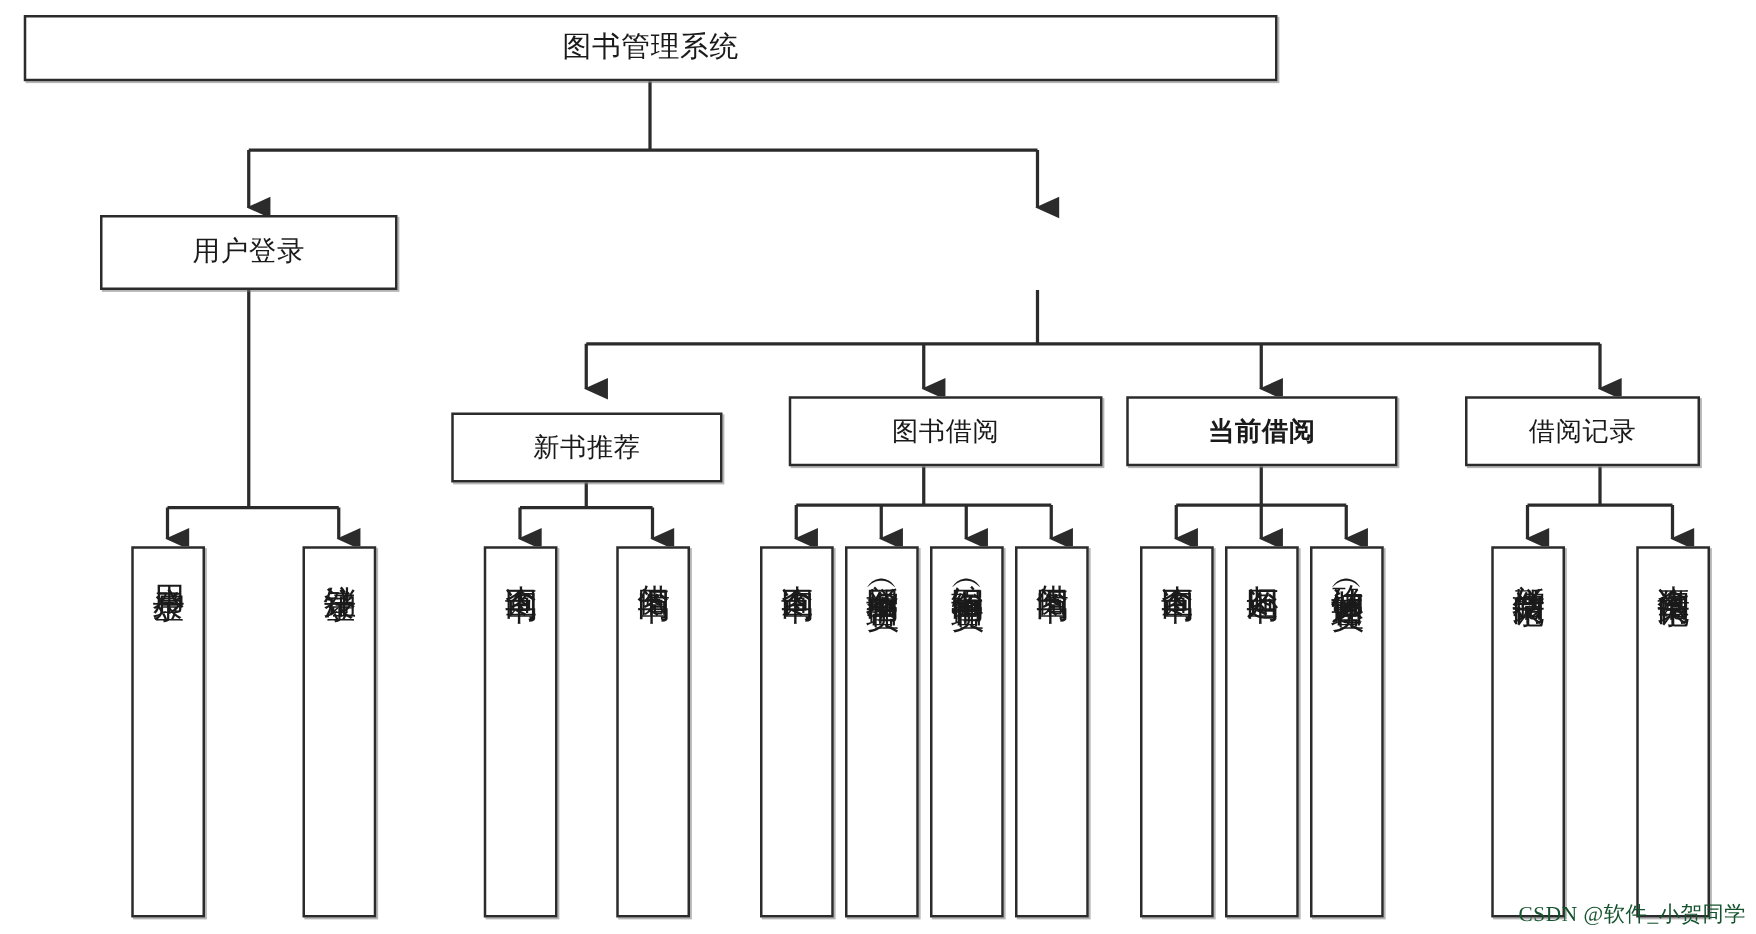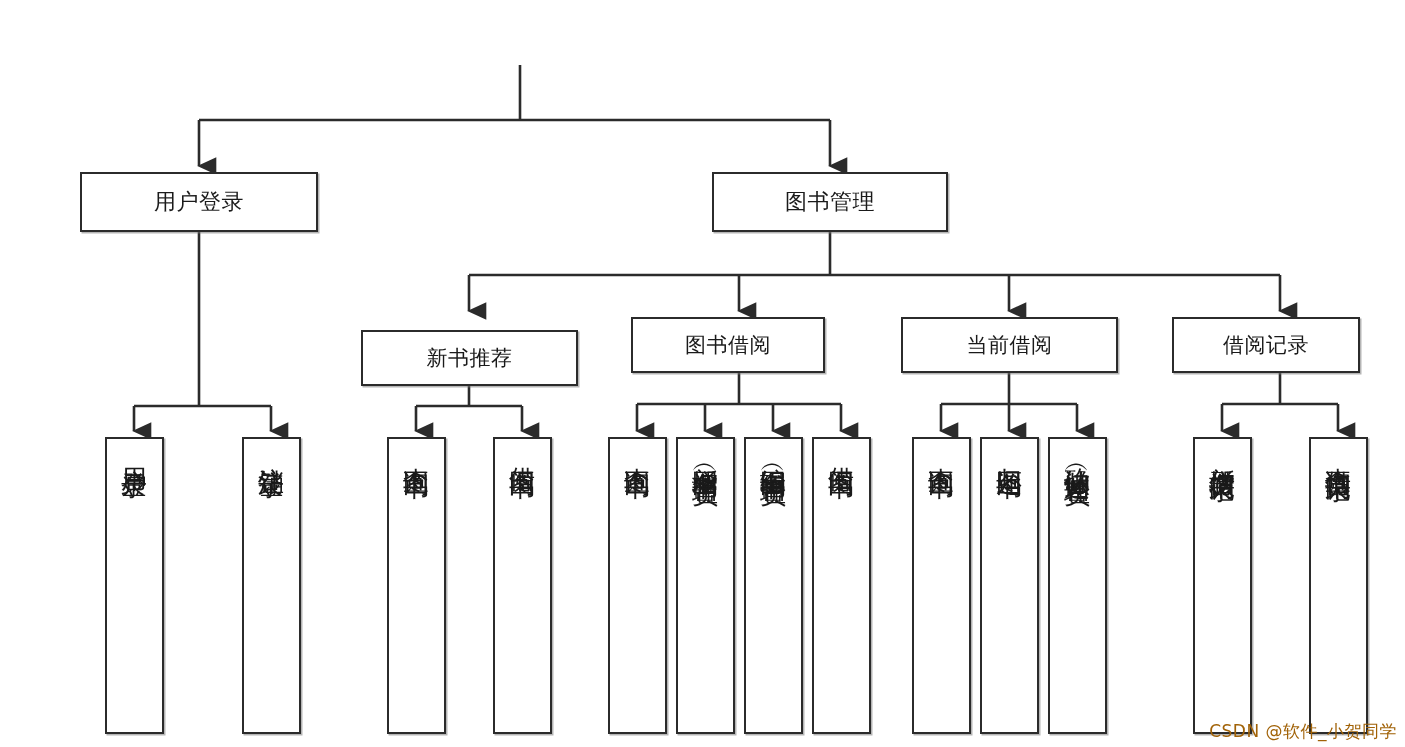--- a/index.html
+++ b/index.html
@@ -43,24 +43,25 @@
     font-size:26px;
     line-height:1.0;
     letter-spacing:2px;
     white-space:nowrap;
   }
 
   .watermark{
     position:absolute;
     right:8px;bottom:4px;
     font-size:17px;
-    color:#a16207;
+    color:#14532d;
     letter-spacing:.5px;
     z-index:5;
     white-space:nowrap;
+    font-family:Liberation Serif, serif;
   }
 </style>
 </head>
 <body>
 
 <div id="canvas">
 
   <svg class="wires" viewBox="0 0 1405 747" xmlns="http://www.w3.org/2000/svg">
     <defs>
       <marker id="arrow" viewBox="0 0 12 12" refX="6" refY="10" markerWidth="8" markerHeight="10" orient="auto-start-reverse">
@@ -104,35 +105,35 @@
       <path d="M 1009 404 L 1009 431" marker-end="url(#arrow)"></path>
       <path d="M 1077 404 L 1077 431" marker-end="url(#arrow)"></path>
 
       <path d="M 1280 373 L 1280 404"></path>
       <path d="M 1222 404 L 1338 404"></path>
       <path d="M 1222 404 L 1222 431" marker-end="url(#arrow)"></path>
       <path d="M 1338 404 L 1338 431" marker-end="url(#arrow)"></path>
     </g>
   </svg>
 
+  <div class="node n-root" style="left:19px;top:12px;width:1003px;height:53px;">
+    <span class="lbl">图书管理系统</span>
+  </div>
 
   <div class="node n-l2" style="left:80px;top:172px;width:238px;height:60px;">
     <span class="lbl">用户登录</span>
-  </div>
-  <div class="node n-l2" style="left:712px;top:172px;width:236px;height:60px;">
-    <span class="lbl">图书管理</span>
   </div>
 
   <div class="node n-l3" style="left:361px;top:317px;width:217px;height:56px;margin-top:13px;">
     <span class="lbl">新书推荐</span>
   </div>
-  <div class="node n-l3" style="left:631px;top:317px;width:194px;height:56px;">
+  <div class="node n-l3" style="left:631px;top:317px;width:251px;height:56px;">
     <span class="lbl">图书借阅</span>
   </div>
-  <div class="node n-l3" style="left:901px;top:317px;width:217px;height:56px;">
+  <div class="node n-l3" style="left:901px;top:317px;width:217px;height:56px;font-weight:bold;">
     <span class="lbl">当前借阅</span>
   </div>
   <div class="node n-l3" style="left:1172px;top:317px;width:188px;height:56px;">
     <span class="lbl">借阅记录</span>
   </div>
 
   <div class="node leaf" style="left:105px;top:437px;width:59px;height:297px;">
     <span class="lbl">用户登录</span>
   </div>
   <div class="node leaf" style="left:242px;top:437px;width:59px;height:297px;">

